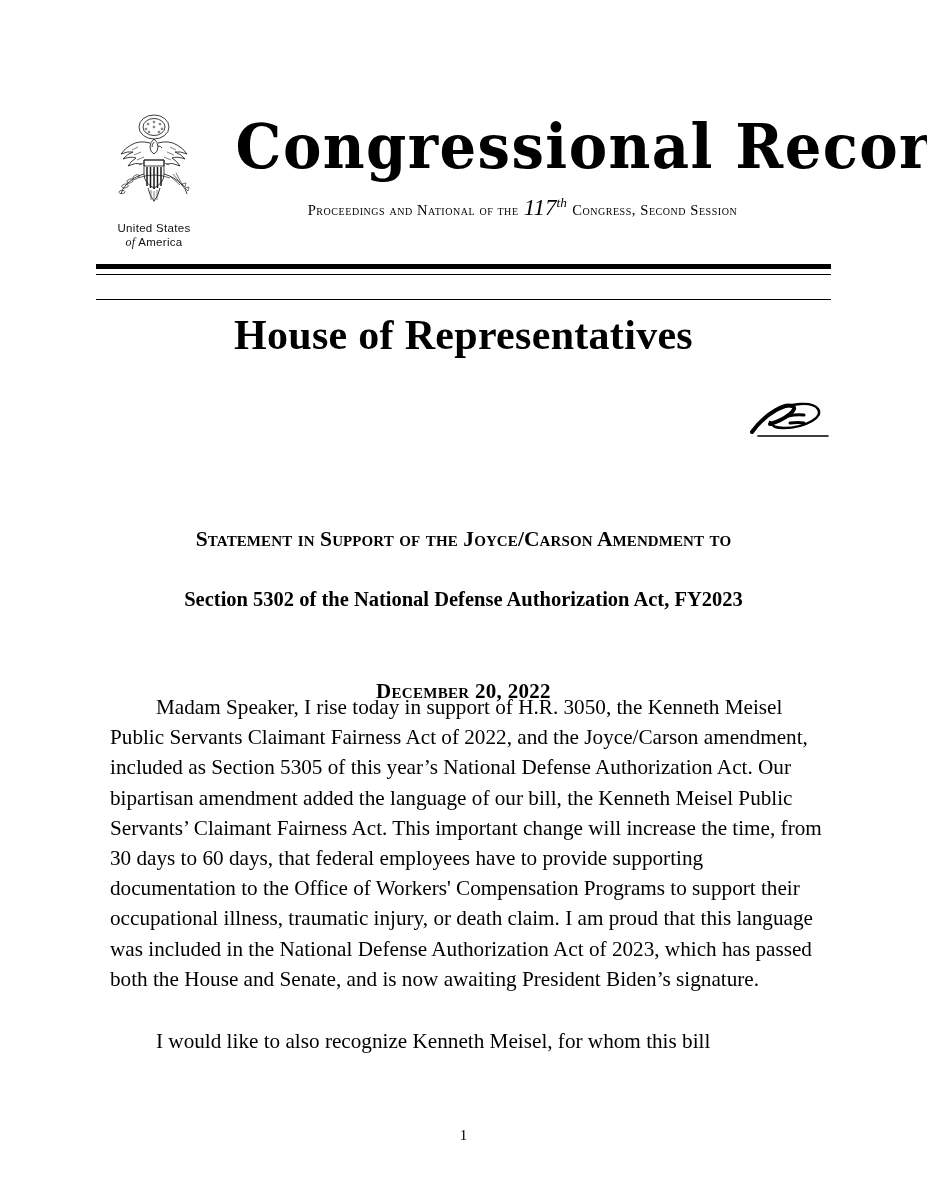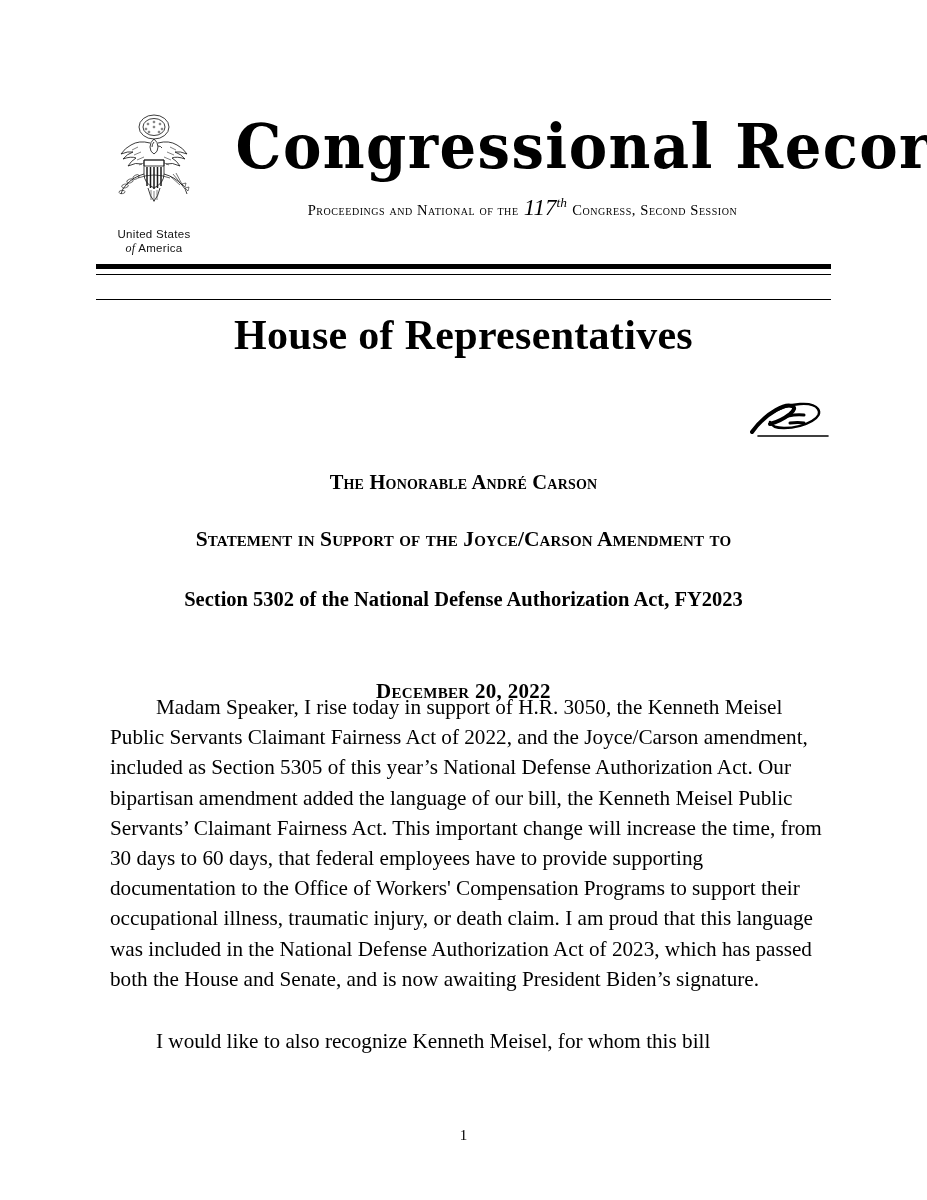--- a/index.html
+++ b/index.html
@@ -37,21 +37,21 @@
   }
   .seal-art {
     display: block;
     margin: 0 auto;
   }
   .seal-caption {
     font-family: "Liberation Sans", "DejaVu Sans", sans-serif;
     font-size: 11.5px;
     line-height: 13.5px;
     letter-spacing: 0.3px;
-    margin-top: 10px;
+    margin-top: 4px;
     color: #111;
   }
   .seal-caption .of {
     font-family: "Liberation Serif", "DejaVu Serif", serif;
     font-style: italic;
     font-size: 12px;
   }
 
   .masthead-right {
     position: absolute;
@@ -292,21 +292,20 @@
   <div class="signature">
     <svg width="96" height="52" viewBox="0 0 96 52" fill="none" stroke="#000" stroke-width="2.6" stroke-linecap="round">
       <path d="M8 40 q10 -14 24 -22 q10 -6 16 -4 q5 2 -2 8 q-9 7 -20 10" stroke-width="4"></path>
       <path d="M26 22 q14 -9 30 -10 q14 -1 18 5 q4 6 -6 12 q-12 7 -28 7 q-12 0 -14 -6" stroke-width="2.4"></path>
       <path d="M44 24 q9 -2 16 -1" stroke-width="3"></path>
       <path d="M46 31 q8 -1 14 0" stroke-width="3"></path>
       <path d="M14 44 h70" stroke-width="1.6"></path>
     </svg>
   </div>
 
-  <div class="honorable">The Honorable André Carson</div>
 
   <div class="statement-title">
     <span class="smcaps">Statement in Support of the Joyce/Carson Amendment to</span><br>
     <br>
     <span>Section 5302 of the National Defense Authorization Act, FY2023</span>
   </div>
 
   <div class="doc-date">December 20, 2022</div>
 
   <div class="body-text">

